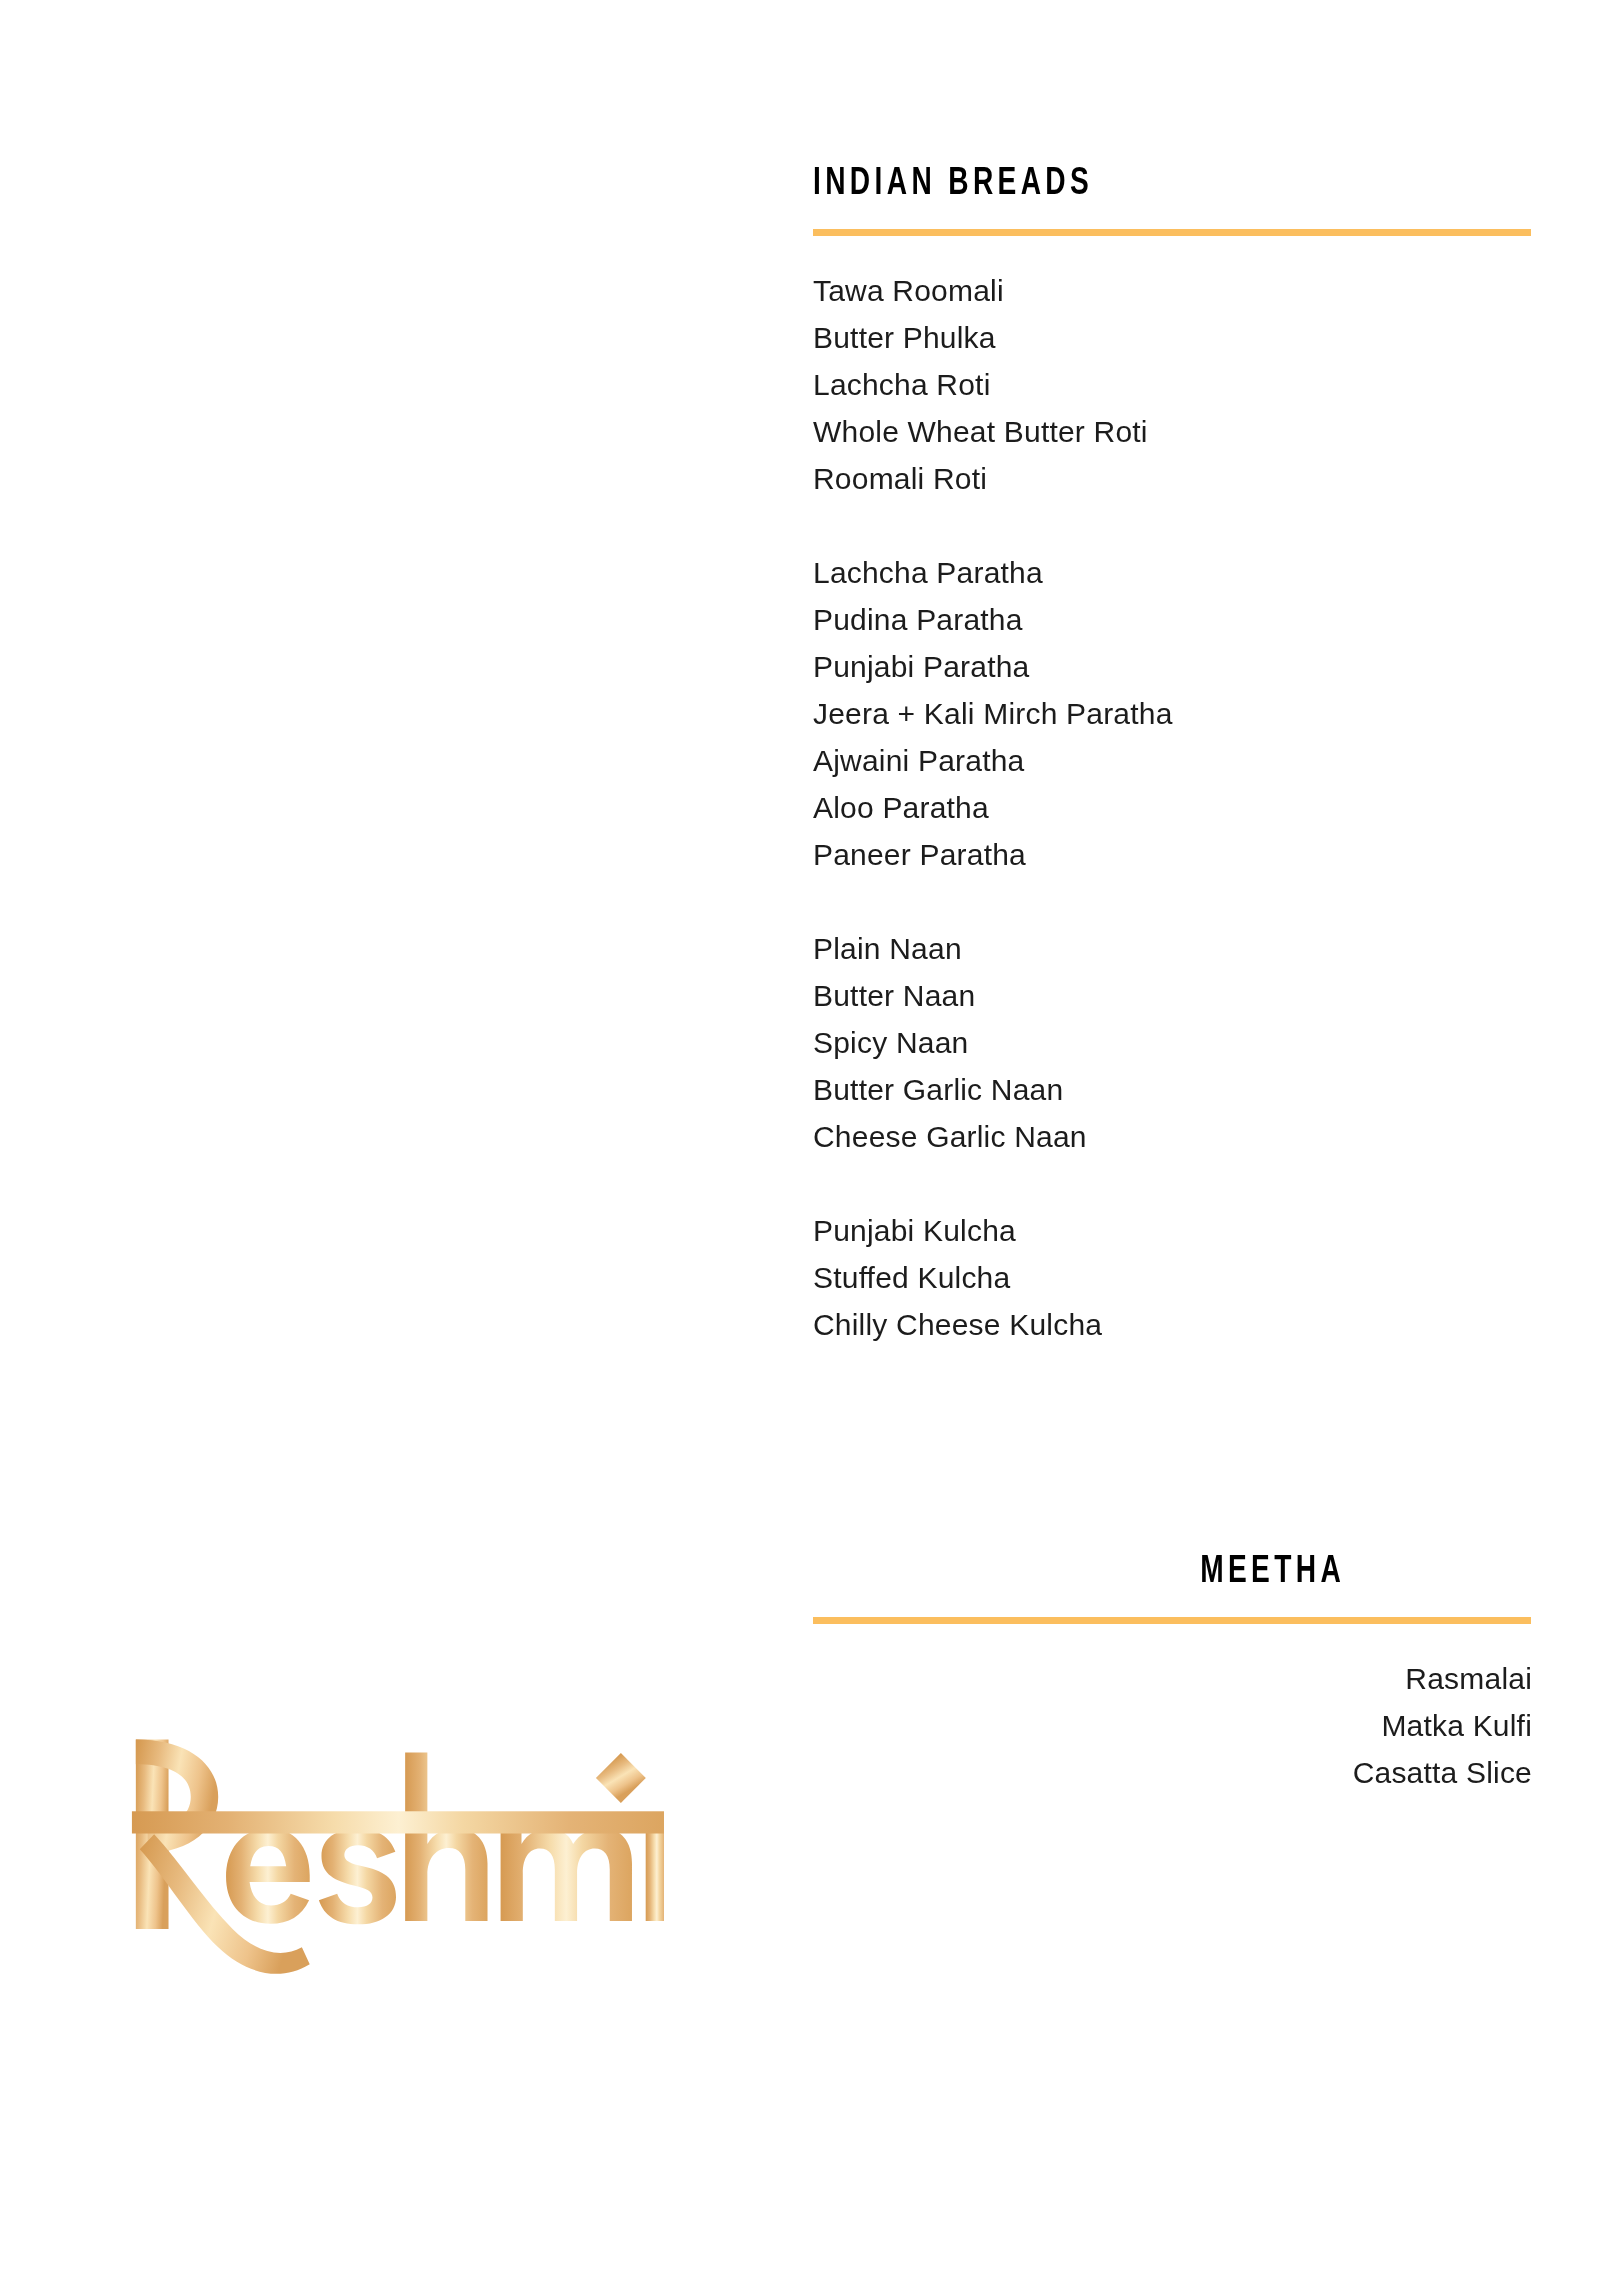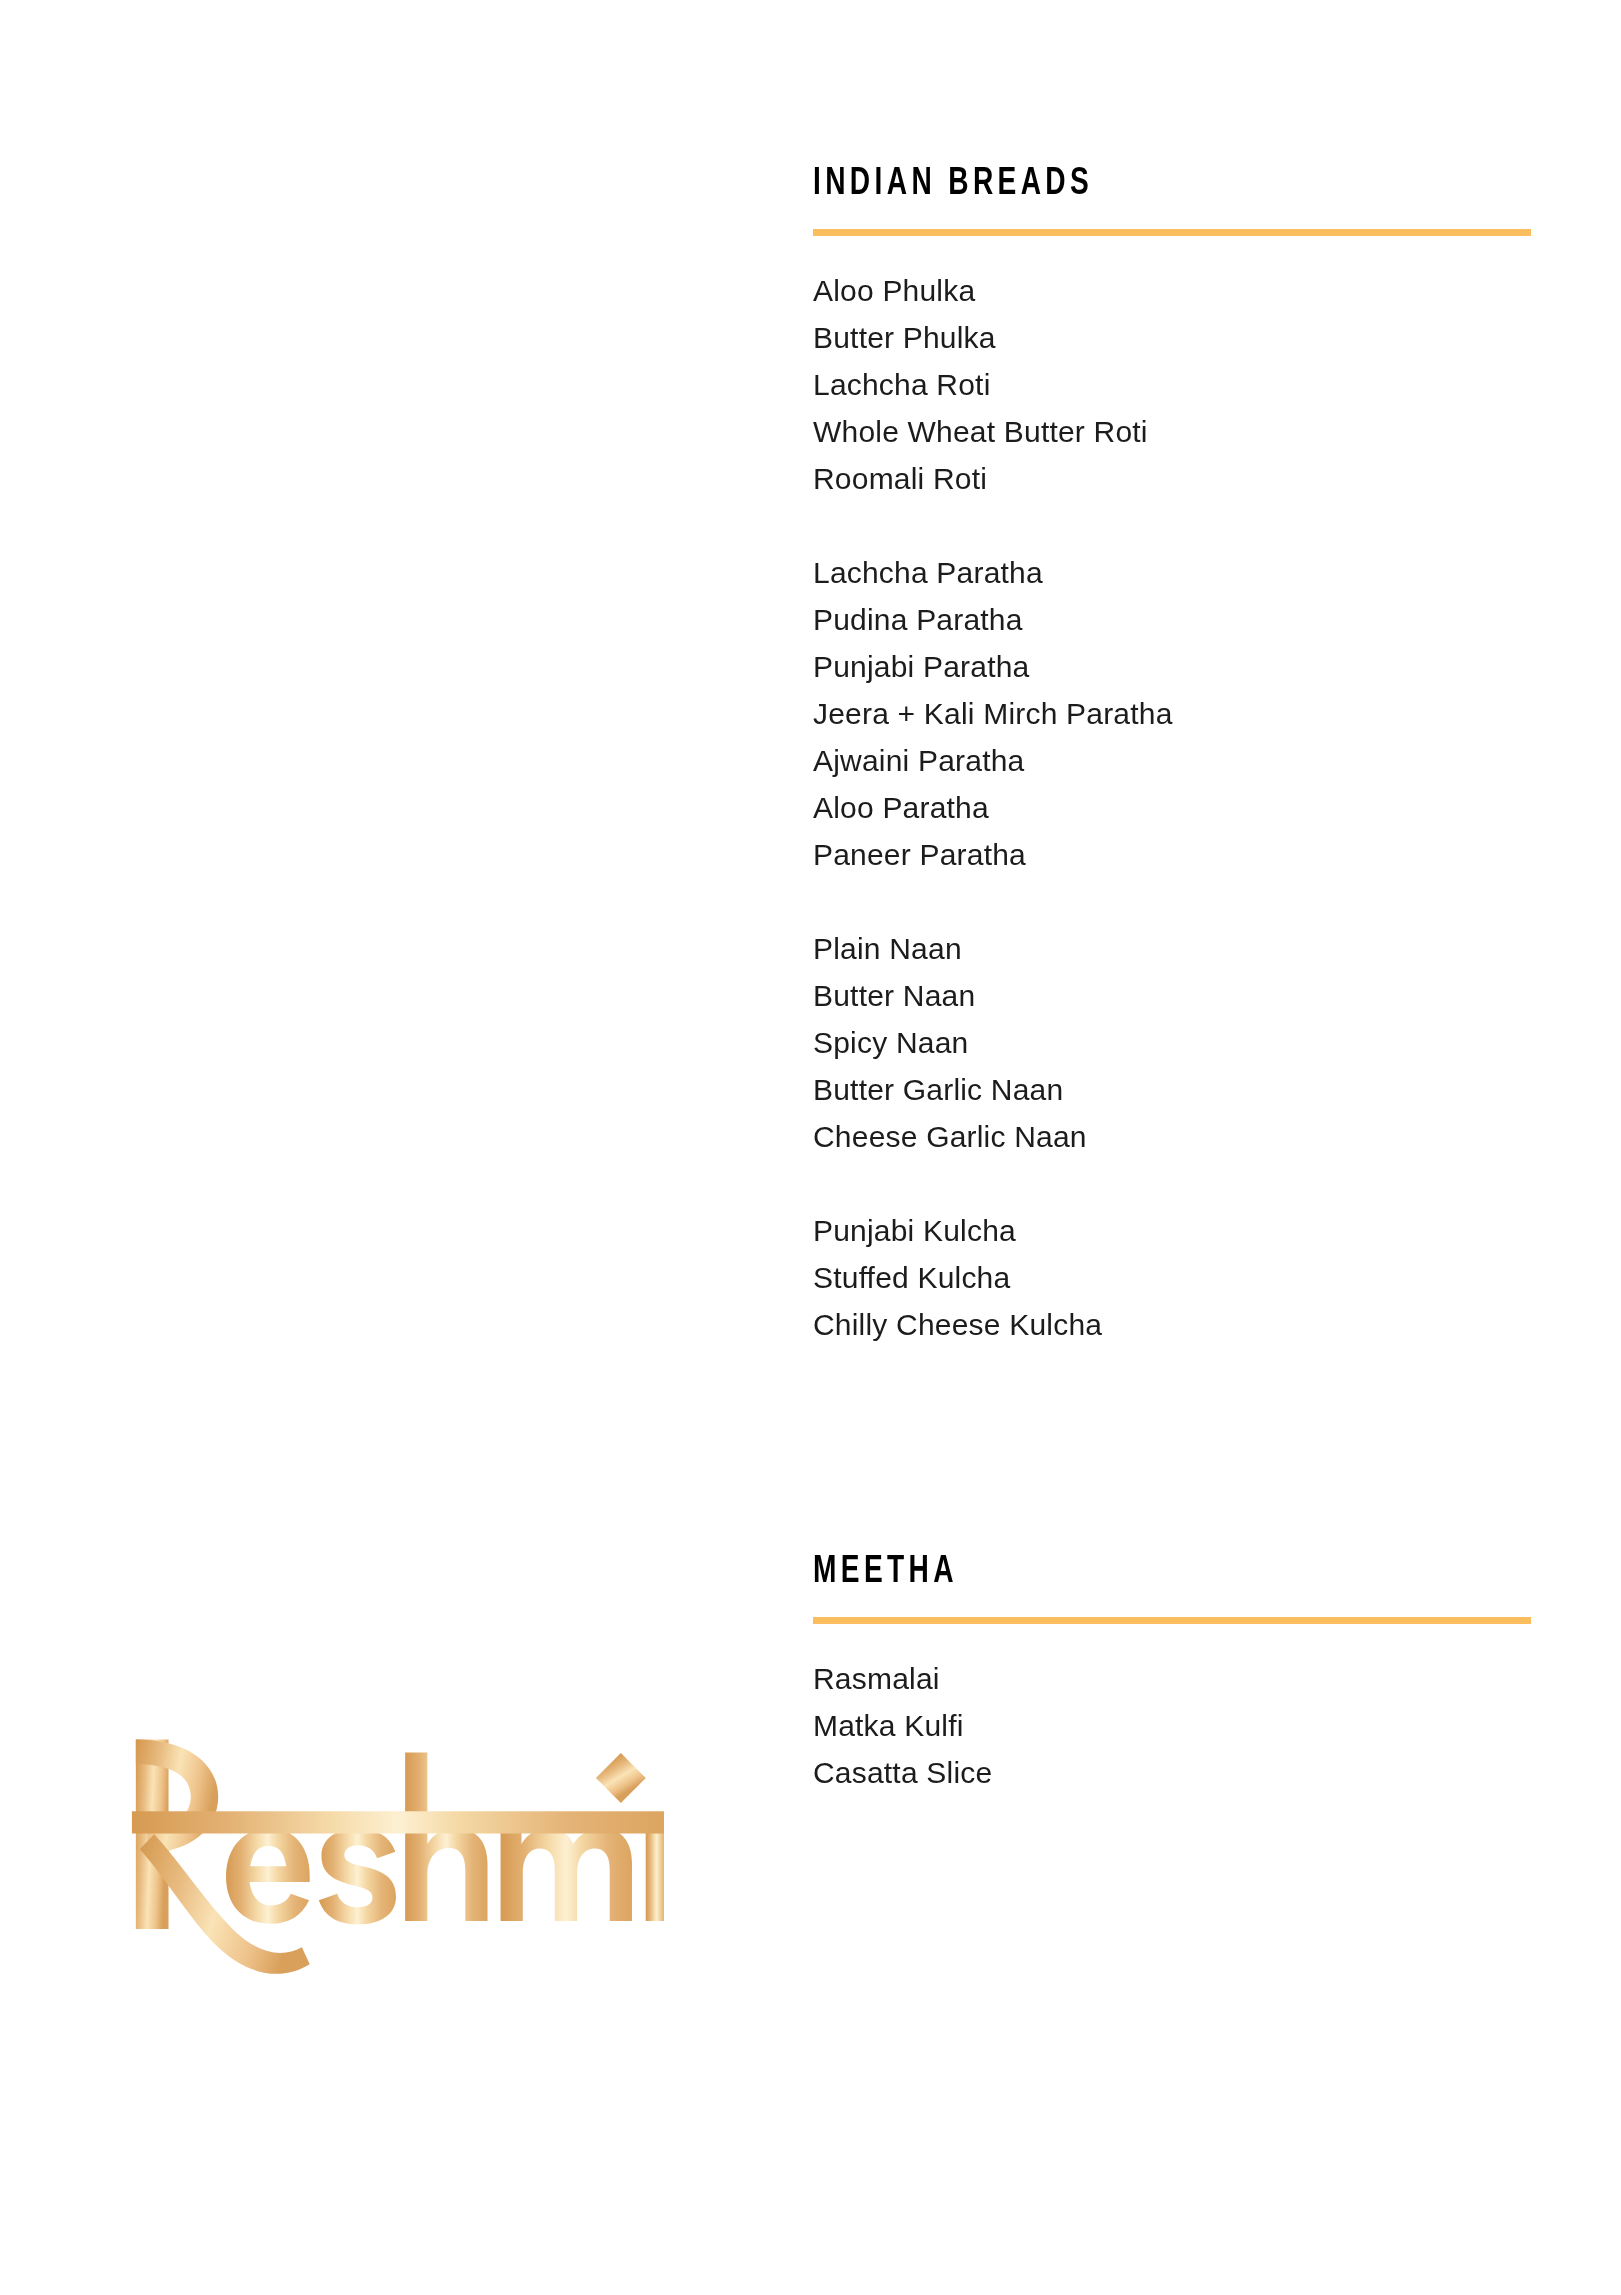--- a/index.html
+++ b/index.html
@@ -73,21 +73,21 @@
 </head>
 <body>
 
 <div class="menu-column">
 
 <div class="section" style="top: 162px;">
       <h2 class="section-title">INDIAN BREADS</h2>
       <div class="section-rule"></div>
       <div class="item-groups">
         <div class="item-group">
-          <div class="menu-item">Aloo Phulka</div>
+          <div class="menu-item">Tawa Roomali</div>
           <div class="menu-item">Butter Phulka</div>
           <div class="menu-item">Lachcha Roti</div>
           <div class="menu-item">Whole Wheat Butter Roti</div>
           <div class="menu-item">Roomali Roti</div>
         </div>
         <div class="item-group">
           <div class="menu-item">Lachcha Paratha</div>
           <div class="menu-item">Pudina Paratha</div>
           <div class="menu-item">Punjabi Paratha</div>
           <div class="menu-item">Jeera + Kali Mirch Paratha</div>
@@ -102,21 +102,21 @@
           <div class="menu-item">Butter Garlic Naan</div>
           <div class="menu-item">Cheese Garlic Naan</div>
         </div>
         <div class="item-group">
           <div class="menu-item">Punjabi Kulcha</div>
           <div class="menu-item">Stuffed Kulcha</div>
           <div class="menu-item">Chilly Cheese Kulcha</div>
         </div>
       </div>
     </div>
-    <div class="section" style="top: 1550px;">
+    <div class="section" style="top: 1550px; text-align: right;">
       <h2 class="section-title">MEETHA</h2>
       <div class="section-rule"></div>
       <div class="item-groups">
         <div class="item-group">
           <div class="menu-item">Rasmalai</div>
           <div class="menu-item">Matka Kulfi</div>
           <div class="menu-item">Casatta Slice</div>
         </div>
       </div>
     </div>

